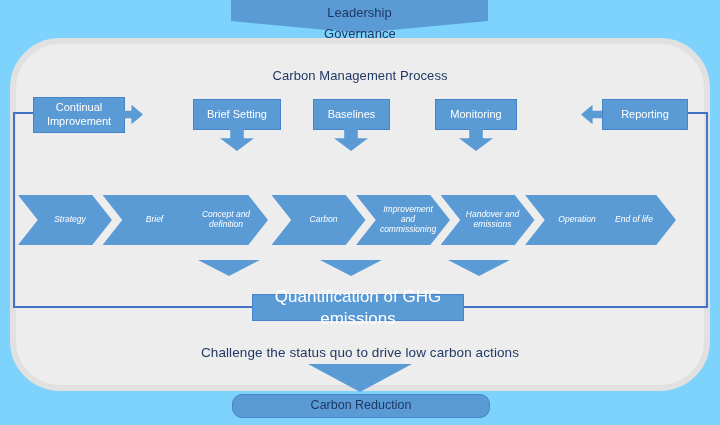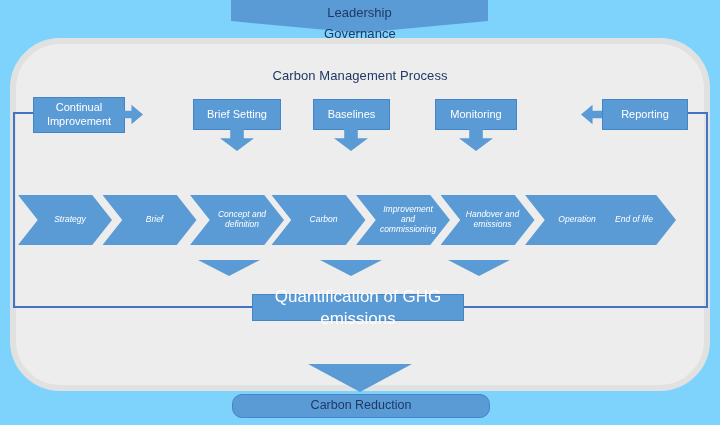--- a/index.html
+++ b/index.html
@@ -124,21 +124,21 @@
   <div class="abs arrow-down" style="left:334px;"></div>
   <div class="abs arrow-down" style="left:459px;"></div>
 
 
   <div class="abs chev" style="left:18px;">
       <span>Strategy</span>
     </div>
   <div class="abs chev" style="left:102.5px;">
       <span>Brief</span>
     </div>
-  <div class="abs chev" style="left:190px;">
+  <div class="abs chev" style="left:174px;">
       <span>Concept and definition</span>
     </div>
   <div class="abs chev" style="left:271.5px;">
       <span>Carbon</span>
     </div>
   <div class="abs chev" style="left:356px;">
       <span>Improvement and commissioning</span>
     </div>
   <div class="abs chev" style="left:440.5px;">
       <span>Handover and emissions</span>
@@ -151,20 +151,21 @@
     </div>
 
   <div class="abs tri tri-small" style="left:198px;"></div>
   <div class="abs tri tri-small" style="left:320px;"></div>
   <div class="abs tri tri-small" style="left:448px;"></div>
 
   <div class="abs box box-quant">
     <span>Quantification of GHG emissions</span>
   </div>
 
+  <div class="abs lbl lbl-challenge">Challenge the status quo to drive low carbon actions</div>
 
   <div class="abs tri tri-big"></div>
 
   <div class="abs box box-reduction">
     <span>Carbon Reduction</span>
   </div>
 
 </div>
 
 </body></html>

